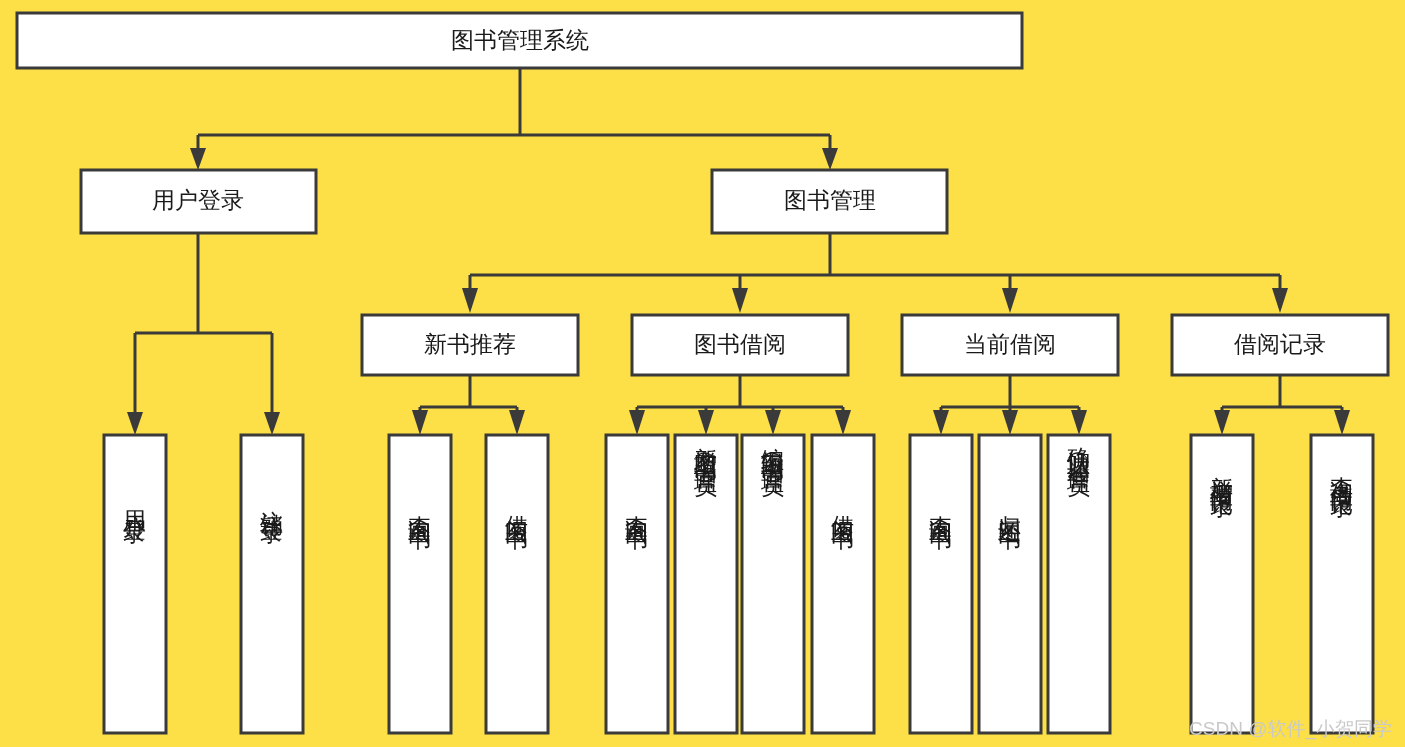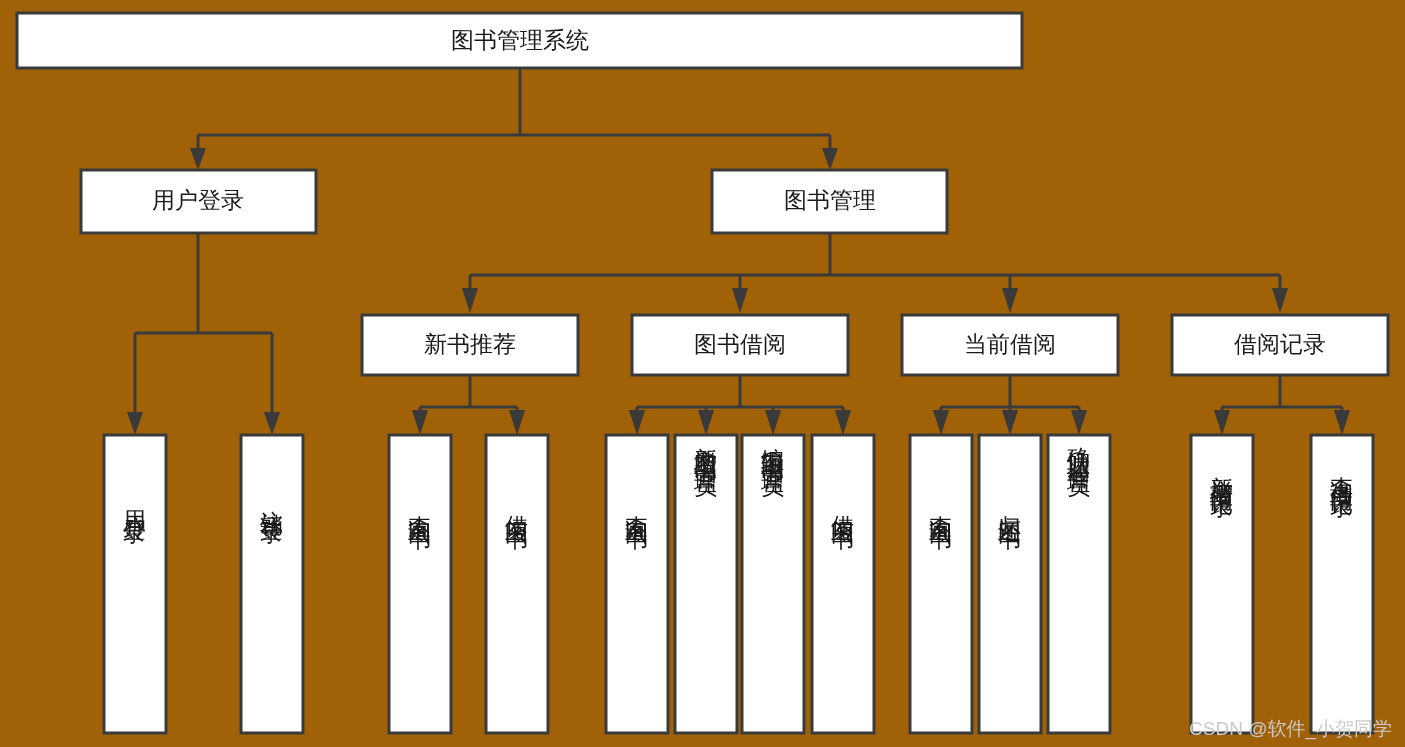--- a/index.html
+++ b/index.html
@@ -8,21 +8,21 @@
     padding: 0;
     background: #ffffff;
   }
   body {
     font-family: "Liberation Sans", "DejaVu Sans", sans-serif;
   }
   #diagram-root {
     position: relative;
     width: 1405px;
     height: 747px;
-    background: #a16207;
+    background: #fde047;
     overflow: hidden;
   }
   svg#tree-svg {
     position: absolute;
     top: 0;
     left: 0;
     width: 1405px;
     height: 747px;
     display: block;
   }

